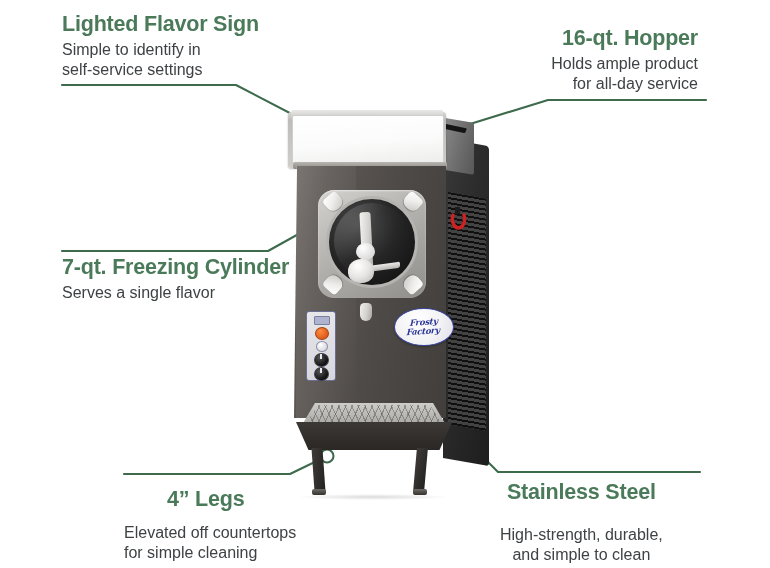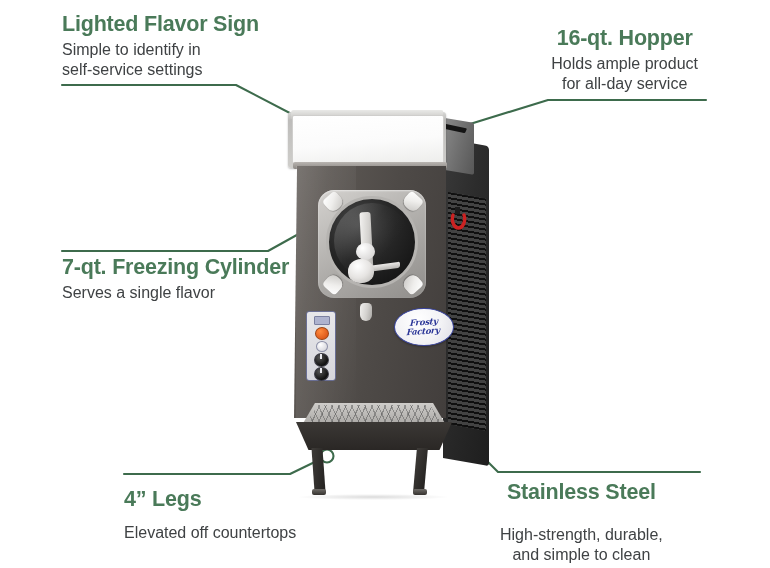--- a/index.html
+++ b/index.html
@@ -25,37 +25,37 @@
     font-weight: bold;
     color: #4a7a59;
     letter-spacing: -0.2px;
     white-space: nowrap;
   }
   .callout .desc {
     color: #3f4244;
     line-height: 1.28;
     white-space: nowrap;
   }
-  .callout.align-right { text-align: center; margin-left: 18px; }
+  .callout.align-right { text-align: right; margin-left: 18px; }
   .callout.align-center { text-align: center; }
 
   #cal-sign      { left: 62px;  top: 12px;  }
   #cal-sign .title { font-size: 21.5px; }
   #cal-sign .desc  { font-size: 16px; margin-top: 3px; }
 
   #cal-hopper    { right: 72px; top: 26px; }
   #cal-hopper .title { font-size: 21.5px; }
   #cal-hopper .desc  { font-size: 16px; margin-top: 3px; }
 
   #cal-cylinder  { left: 62px;  top: 255px; }
   #cal-cylinder .title { font-size: 21.5px; }
   #cal-cylinder .desc  { font-size: 16px; margin-top: 3px; }
 
   #cal-legs      { left: 124px; top: 487px; }
-  #cal-legs .title { font-size: 21.5px; }
+  #cal-legs .title { font-size: 21.5px; margin-left: 43px; }
   #cal-legs .desc  { font-size: 16px; margin-top: 11px; }
 
   #cal-steel     { left: 500px; top: 480px; }
   #cal-steel .title { font-size: 21.5px; }
   #cal-steel .desc  { font-size: 16px; margin-top: 20px; }
 
   
   #leaders {
     position: absolute;
     left: 0; top: 0;
@@ -469,20 +469,21 @@
     <div class="title">7-qt. Freezing Cylinder</div>
     <div class="desc">
       <div>Serves a single flavor</div>
     </div>
   </div>
 
   <div class="callout" id="cal-legs">
     <div class="title">4” Legs</div>
     <div class="desc">
       <div>Elevated off countertops</div>
+      <div>for simple cleaning</div>
     </div>
   </div>
 
   <div class="callout align-center" id="cal-steel">
     <div class="title">Stainless Steel</div>
     <div class="desc">
       <div>High-strength, durable,</div>
       <div>and simple to clean</div>
     </div>
   </div>

